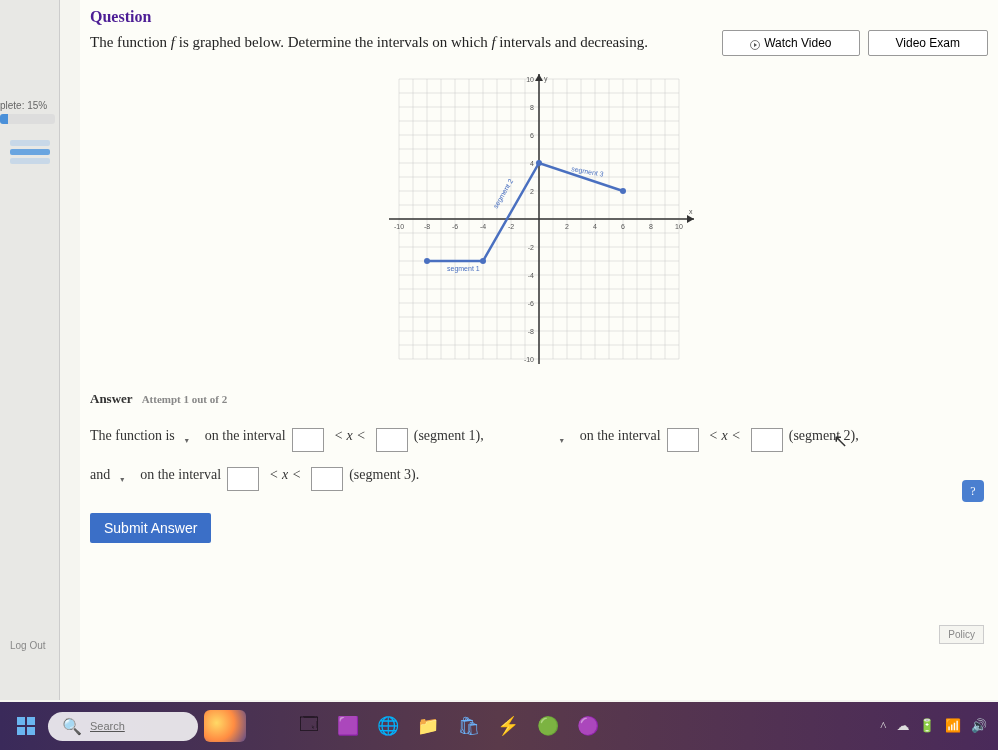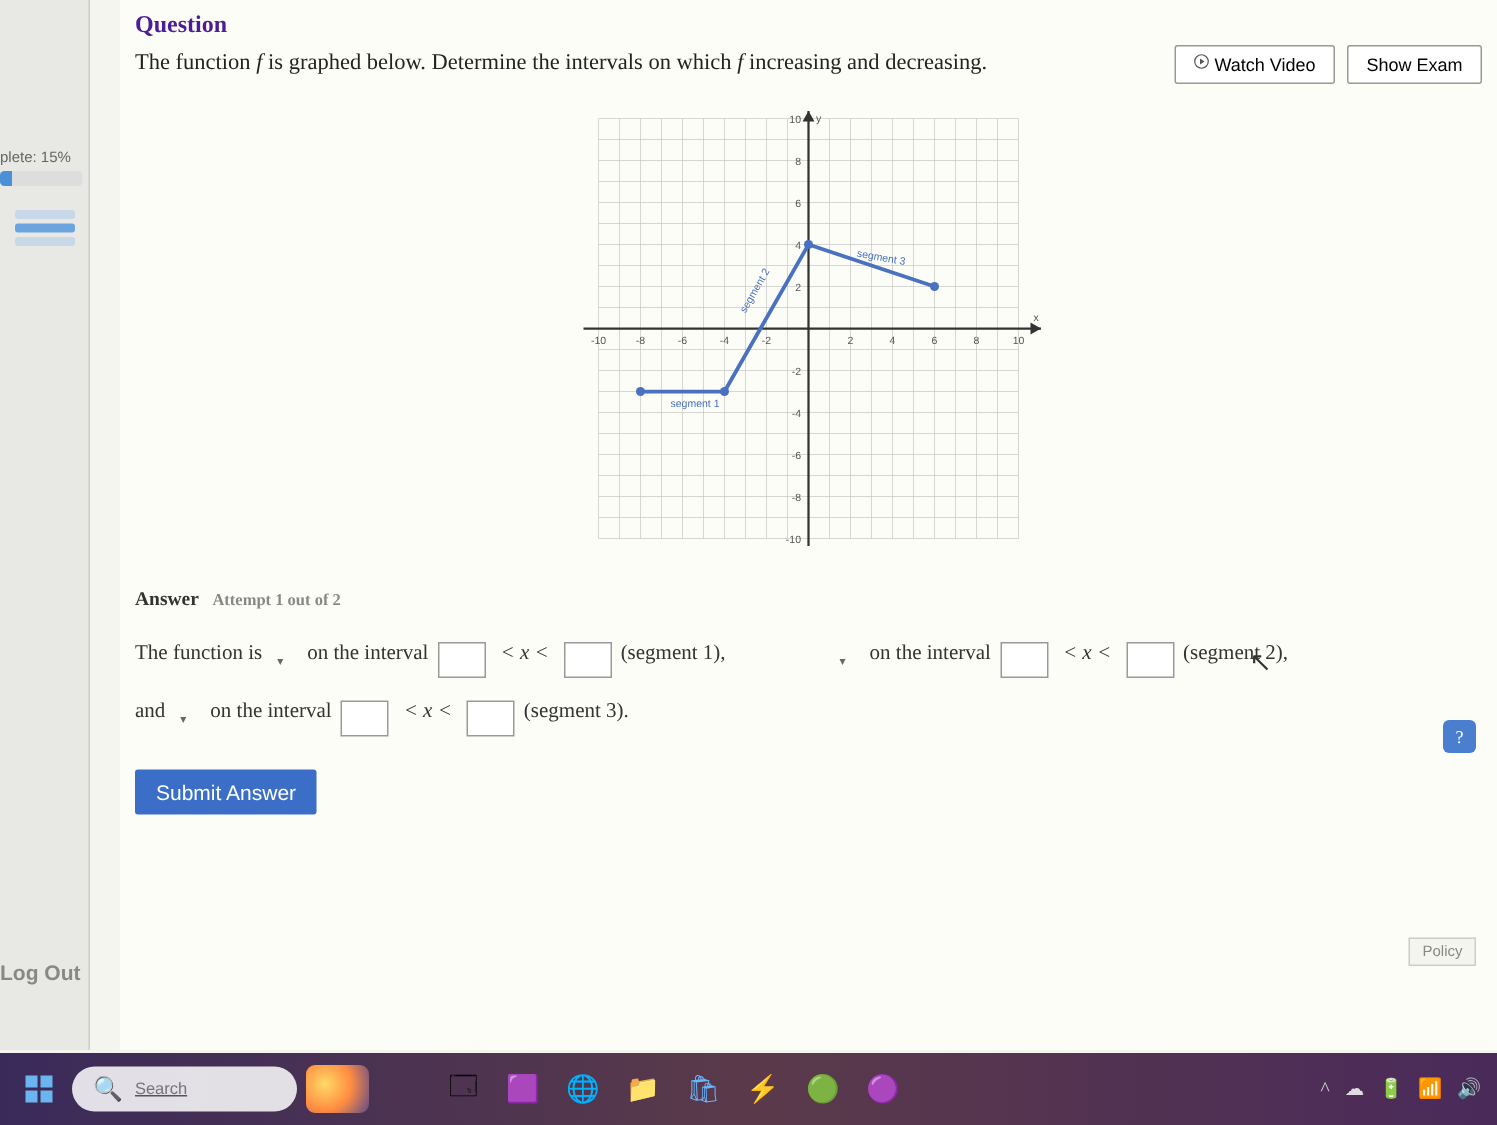--- a/index.html
+++ b/index.html
@@ -50,27 +50,26 @@
       width: 40px;
     }
     .mini-bar {
       height: 6px;
       background: #c8d8e8;
       margin-bottom: 3px;
       border-radius: 2px;
     }
     .logout-link {
       position: absolute;
-      left: 0;
+      left: 10px;
       top: 640px;
-      font-size: 14px;
+      font-size: 10px;
       color: #888;
       cursor: pointer;
       font-family: Arial, sans-serif;
-      font-weight: bold;
     }
     .content {
       position: absolute;
       left: 80px;
       top: 0;
       right: 0;
       height: 700px;
       background: #fdfdf8;
       padding: 8px 10px;
     }
@@ -83,27 +82,27 @@
     .top-buttons {
       position: absolute;
       right: 10px;
       top: 30px;
       display: flex;
       gap: 8px;
     }
     .btn-outline {
       border: 1px solid #999;
       background: #fff;
-      padding: 5px 12px;
+      padding: 5px 27px;
       font-size: 12px;
       cursor: pointer;
       border-radius: 2px;
       font-family: Arial, sans-serif;
       display: flex;
-      align-items: flex-start;
+      align-items: flex-end;
       gap: 4px;
     }
     .play-icon-svg { width: 10px; height: 10px; }
     .prompt-text {
       font-size: 15px;
       color: #222;
       margin-bottom: 18px;
     }
     .fn-f { font-style: italic; font-family: 'Times New Roman', serif; }
     .graph-container {
@@ -292,26 +291,26 @@
 
   <div class="top-buttons">
     <button class="btn-outline">
       <svg class="play-icon-svg" viewBox="0 0 10 10">
           <circle cx="5" cy="5" r="4.5" fill="none" stroke="#555" stroke-width="0.8"></circle>
           <polygon points="4,3 4,7 7,5" fill="#555"></polygon>
         </svg>
       <span>Watch Video</span>
     </button>
     <button class="btn-outline">
-      <span>Show Exam</span>
+      <span>Video Exam</span>
     </button>
   </div>
 
   <div class="prompt-text">
-    <span>The function </span><span class="fn-f">f</span><span> is graphed below. Determine the intervals on which </span><span class="fn-f">f</span><span> increasing and decreasing.</span>
+    <span>The function </span><span class="fn-f">f</span><span> is graphed below. Determine the intervals on which </span><span class="fn-f">f</span><span> intervals and decreasing.</span>
   </div>
 
   <div class="graph-container">
     <svg class="graph-svg" viewBox="0 0 320 300">
 
       <g>
 
         <line class="grid-line" x1="20" y1="10" x2="20" y2="290"></line>
           <line class="grid-line" x1="34" y1="10" x2="34" y2="290"></line>
           <line class="grid-line" x1="48" y1="10" x2="48" y2="290"></line>

